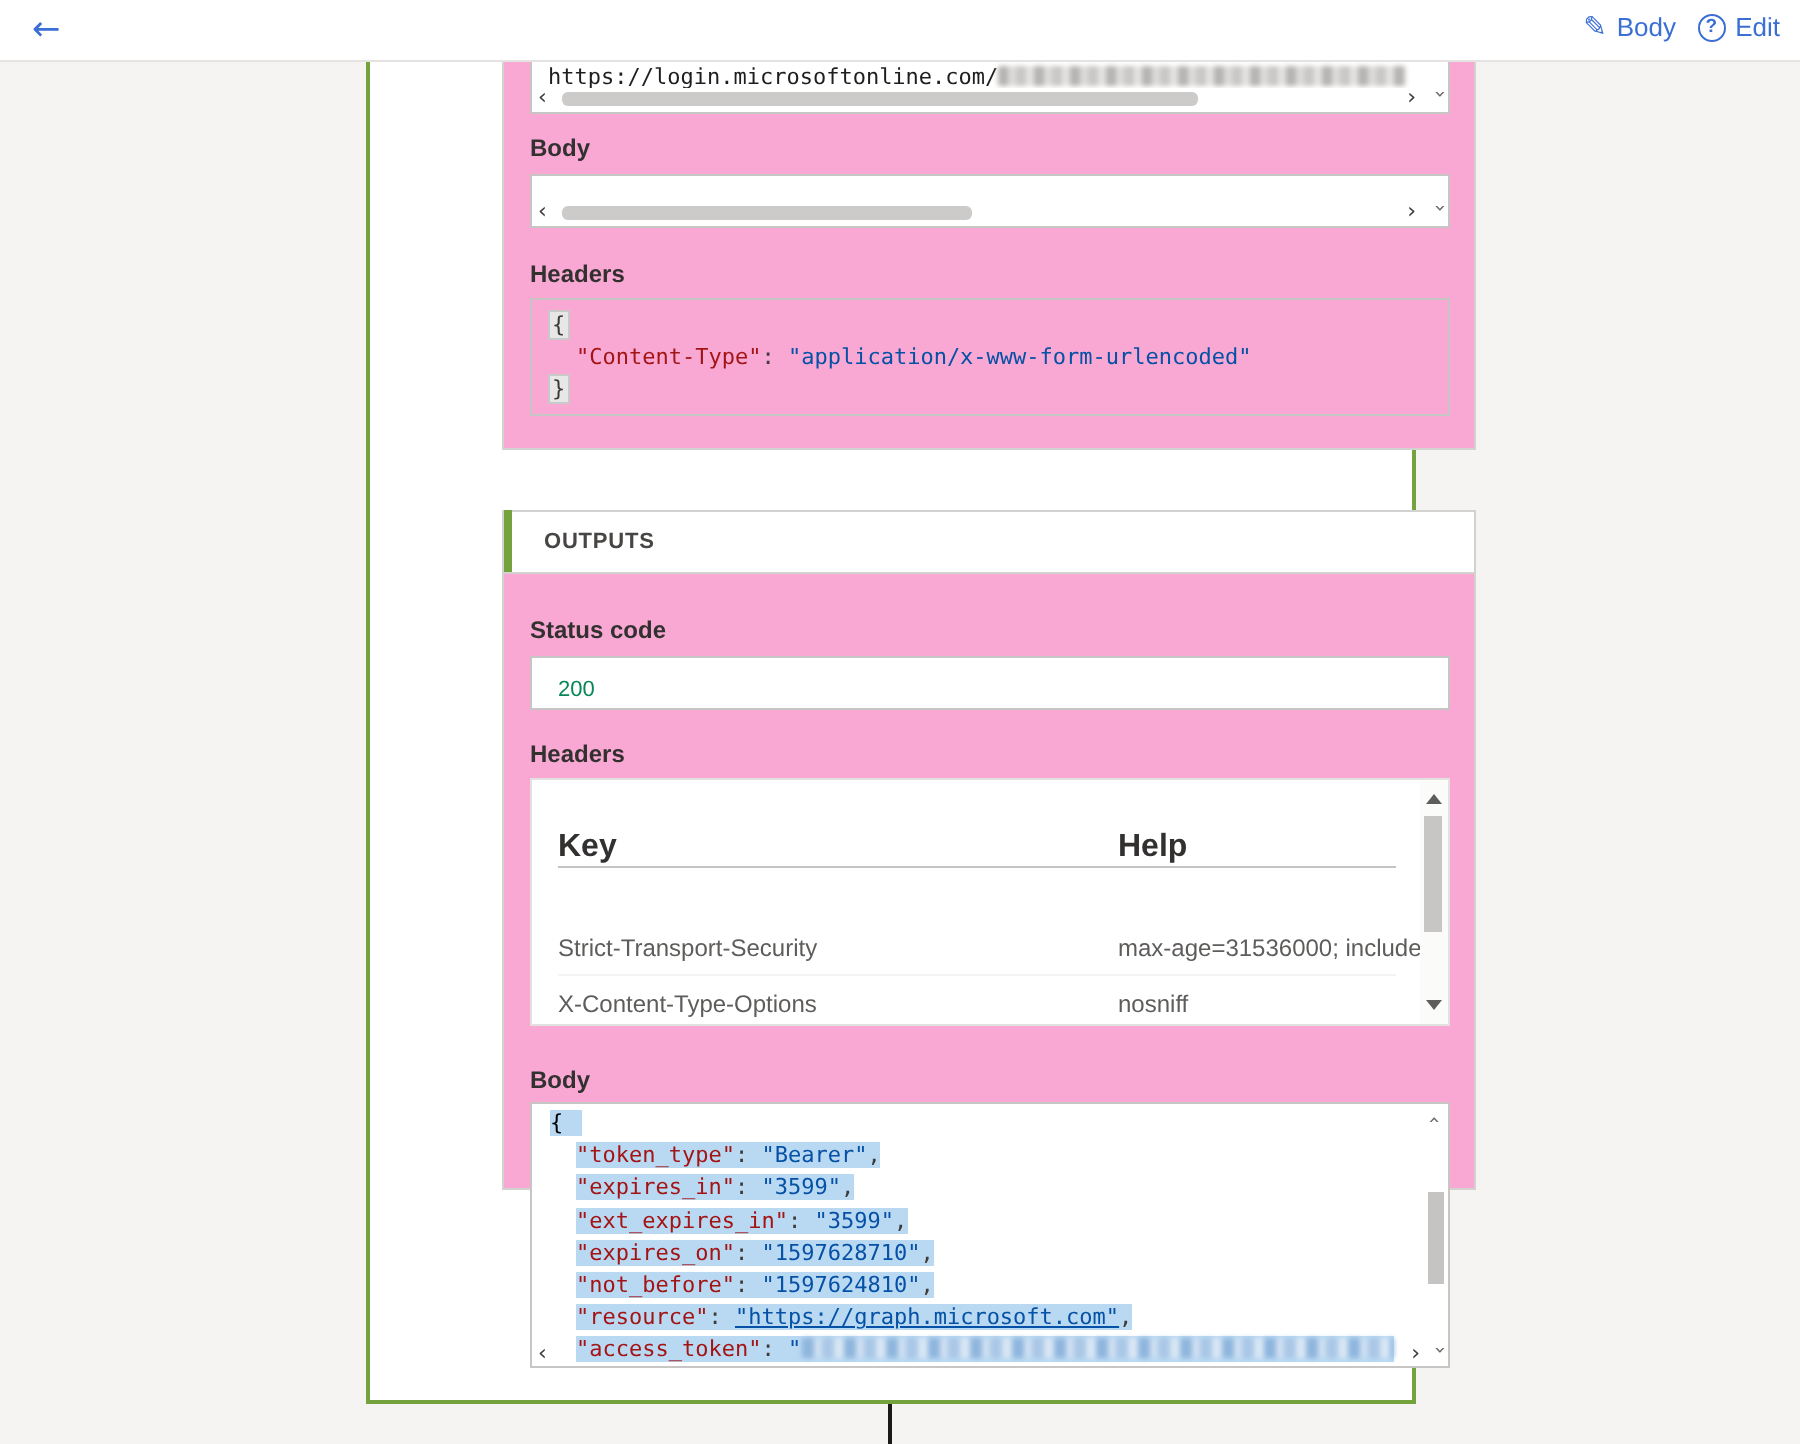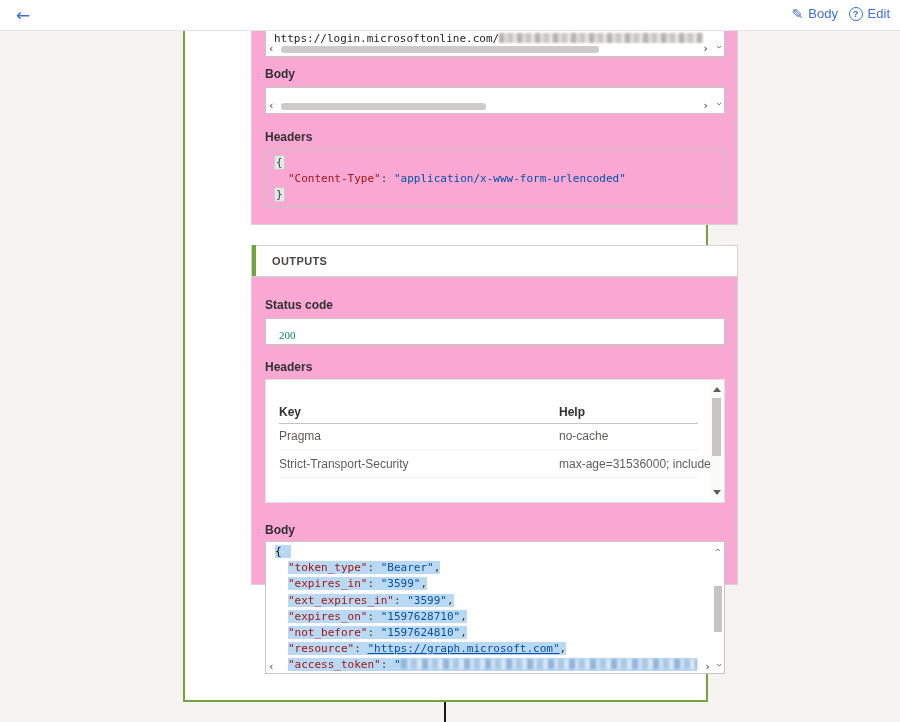--- a/index.html
+++ b/index.html
@@ -15,21 +15,21 @@
   .tb-btn.help{right:10px;}
   .pencil{font-size:14px;line-height:14px;font-family:"DejaVu Sans",sans-serif;}
   .qcircle{width:14px;height:14px;border:1.2px solid #3b6fd4;border-radius:50%;display:inline-flex;align-items:center;justify-content:center;font-size:9.5px;font-weight:700;}
 
   
   .card{position:absolute;left:183px;top:31px;width:525px;height:671px;background:#ffffff;border:2px solid #74a23c;border-top:none;}
   .connector{position:absolute;left:444px;top:702px;width:2px;height:20px;background:#1b1a19;}
 
   .sectionbox{position:absolute;left:18px;width:487px;border:1px solid #d4d2d0;background:#f9a8d4;margin-left:48px;}
   .inputs-box{top:0;height:194px;border-top:none;}
-  .outputs-box{top:214px;height:340px;}
+  .outputs-box{top:224px;height:340px;}
 
   .lbl{position:absolute;font-size:12px;font-weight:600;color:#323130;}
 
   
   .code-field{position:absolute;background:#fff;border:1px solid #c8c6c4;}
   .url-field{left:13px;top:-1px;width:460px;height:27px;border-top:none;}
   .body-field{left:13px;top:56px;width:460px;height:27px;}
   .code-line{padding:2px 0 0 8px;font-family:"DejaVu Sans Mono",monospace;font-size:11px;color:#1f1e1d;white-space:nowrap;overflow:hidden;height:14px;}
   .redact{display:inline-block;height:10px;vertical-align:-1px;border-radius:1px;filter:blur(1.2px);}
   .redact.gray{background:repeating-linear-gradient(90deg,#b5b3b1 0 5px,#dedcda 5px 9px,#c9c7c5 9px 14px,#e6e4e2 14px 18px);}
@@ -50,25 +50,25 @@
   .jkey{color:#a31515;} .jval{color:#0451a5;} .jpunct{color:#3b3a39;}
 
   
   .outputs-header{position:absolute;left:0;top:0;width:100%;height:31px;border-bottom:1px solid #d4d2d0;background:#fff;}
   .outputs-header .accent{position:absolute;left:0;top:-1px;bottom:0;width:4px;background:#74a23c;}
   .outputs-header .txt{position:absolute;left:20px;top:9px;font-size:11px;font-weight:600;color:#484644;letter-spacing:.4px;}
 
   .lbl-body1{left:13px;top:36px;} .lbl-headers1{left:13px;top:99px;}
   .lbl-status{left:13px;top:52px;} .lbl-headers2{left:13px;top:114px;} .lbl-body2{left:13px;top:277px;}
   .status-field{left:13px;top:72px;width:460px;height:27px;padding:6px 0 0 13px;}
-  .status-val{font-family:Liberation Serif, serif;font-size:11px;color:#098658;}
+  .status-val{font-family:Liberation Sans, sans-serif;font-size:11px;color:#098658;}
 
   
   .table-box{position:absolute;left:13px;top:133px;width:460px;height:124px;border:1px solid #e3e1df;overflow:hidden;background:#fff;}
-  .thead{position:absolute;left:13px;right:26px;top:24px;height:20px;border-bottom:1px solid #c6c4c2;font-size:12px;font-weight:700;color:#323130;}
+  .thead{position:absolute;left:13px;right:26px;top:24px;height:20px;border-bottom:1px solid #c6c4c2;font-size:16px;font-weight:700;color:#323130;}
   .th-key{position:absolute;left:0;top:1px;} .th-val{position:absolute;left:280px;top:1px;}
   .trow{position:absolute;left:13px;right:26px;height:26px;font-size:12px;color:#5f5d5b;border-bottom:1px solid rgba(0,0,0,0.045);}
   .tk{position:absolute;left:0;top:5px;} .tv{position:absolute;left:280px;top:5px;white-space:nowrap;}
   .trow.r0{top:44px;} .trow.r1{top:72px;} .trow.r2{top:100px;border-bottom:none;}
   .vscroll{position:absolute;right:0;top:0;bottom:0;width:14px;background:#fbfbfa;}
   .tri{width:0;height:0;border-left:4px solid transparent;border-right:4px solid transparent;position:absolute;left:3px;}
   .tri.up{top:7px;border-bottom:5px solid #5f5d5b;}
   .tri.down{bottom:7px;border-top:5px solid #5f5d5b;}
   .vthumb{position:absolute;left:2px;top:18px;width:9px;height:58px;background:#c8c6c4;}
 
@@ -149,27 +149,27 @@
         <span class="status-val">200</span>
       </div>
 
       <div class="lbl lbl-headers2">Headers</div>
 
       <div class="table-box">
         <div class="thead">
           <span class="th-key">Key</span>
           <span class="th-val">Help</span>
         </div>
-        <div class="trow r0">
-          <span class="tk">Pragma</span>
-          <span class="tv">no-cache</span>
-        </div>
         <div class="trow r1">
           <span class="tk">Strict-Transport-Security</span>
           <span class="tv">max-age=31536000; include…</span>
+        </div>
+        <div class="trow r2">
+          <span class="tk">X-Content-Type-Options</span>
+          <span class="tv">nosniff</span>
         </div>
         <div class="vscroll">
           <span class="tri up"></span>
           <span class="vthumb"></span>
           <span class="tri down"></span>
         </div>
       </div>
 
       <div class="lbl lbl-body2">Body</div>
 

